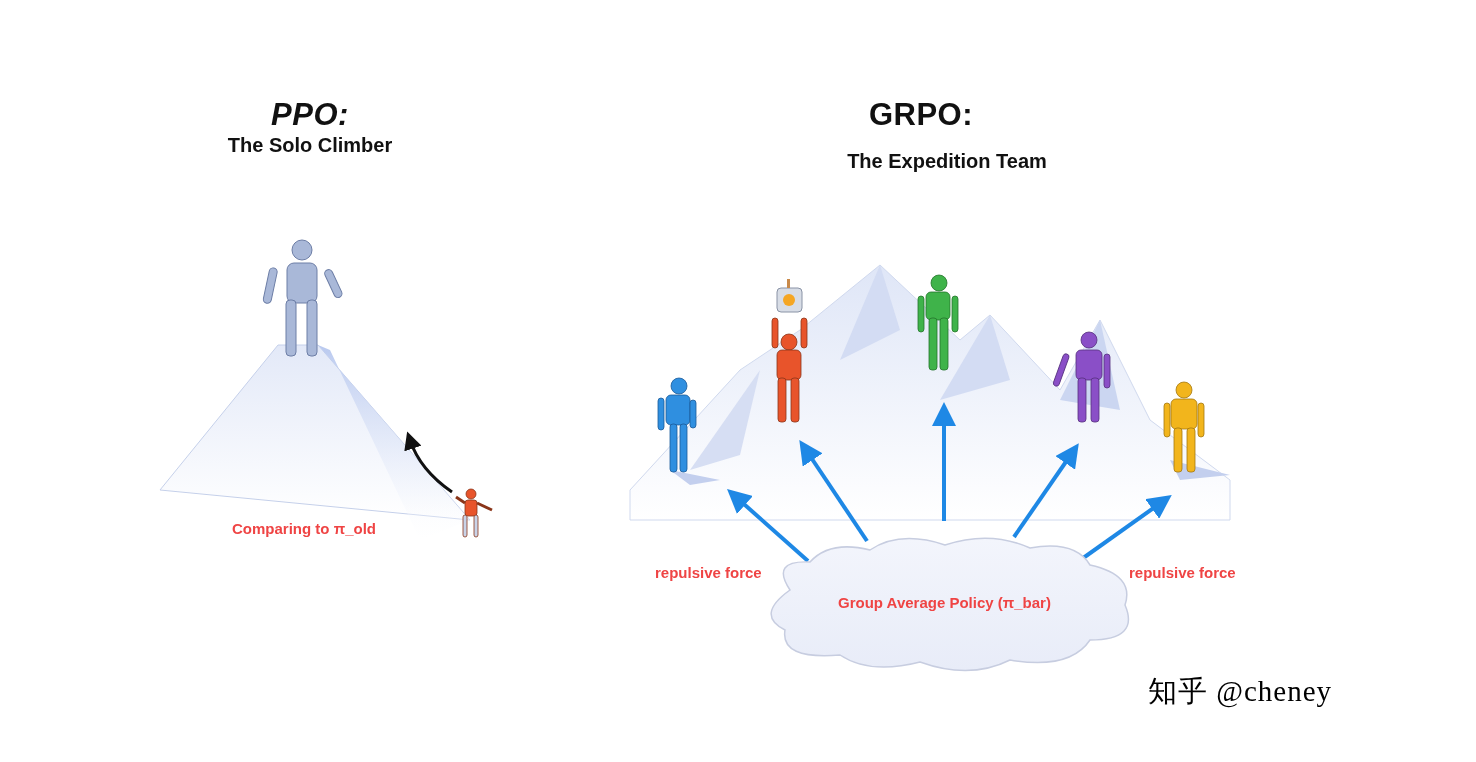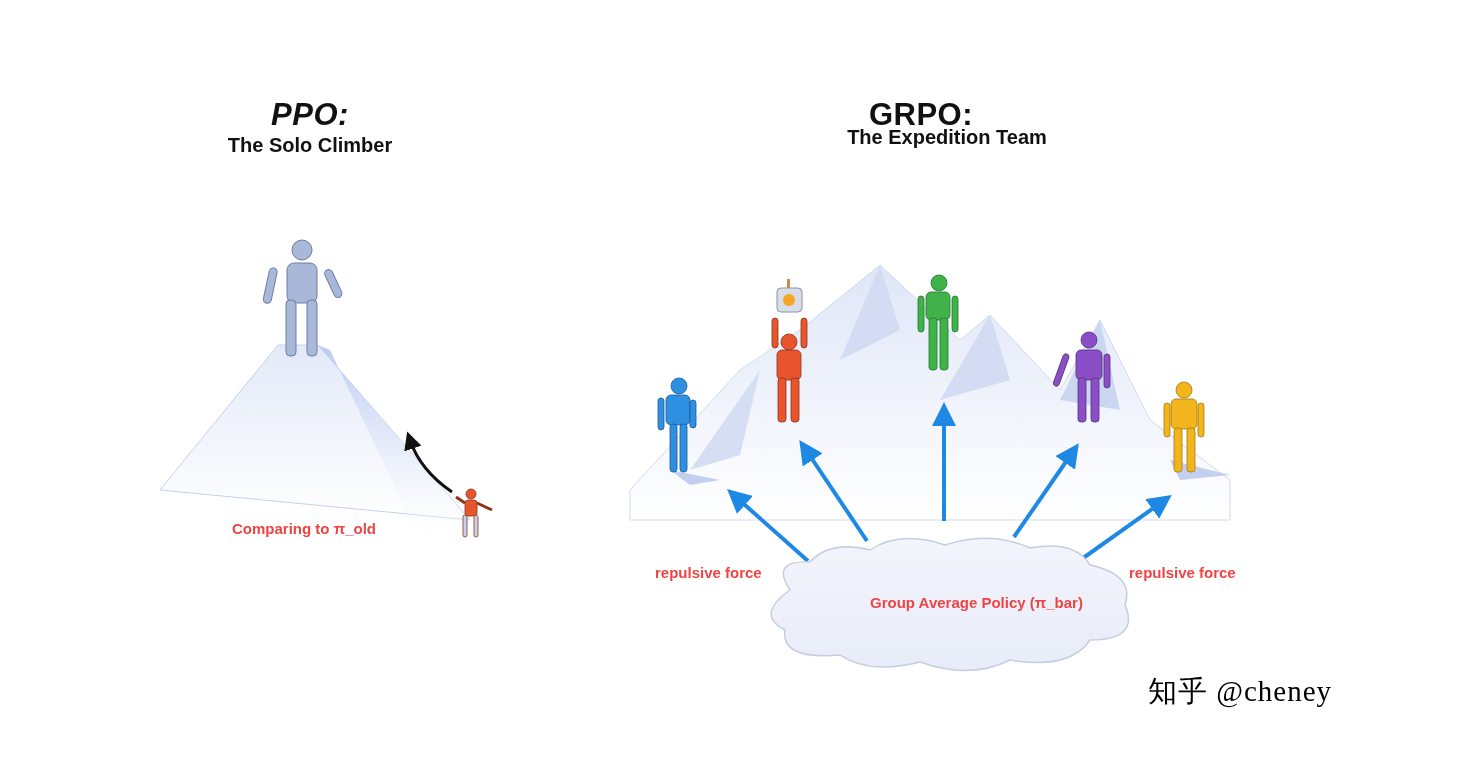--- a/index.html
+++ b/index.html
@@ -129,19 +129,19 @@
   </g>
 
   <path d="M790,590 Q770,560 810,562 Q830,540 870,550 Q900,530 945,545 Q990,530 1030,548 Q1075,540 1090,565 Q1135,575 1125,605 Q1140,640 1090,640 Q1070,670 1010,660 Q970,680 920,662 Q870,675 840,655 Q780,660 785,630 Q755,615 790,590 Z" fill="url(#cloudG)" stroke="#c7cde0" stroke-width="1.5"></path>
 </svg>
 
 <div class="abs title-main" style="left:210px; top:97px; width:200px;font-style:italic;">PPO:</div>
 <div class="abs title-sub" style="left:190px; top:134px; width:240px;">The Solo Climber</div>
 <div class="abs label" style="left:232px; top:520px;">Comparing to π_old</div>
 
 <div class="abs title-main" style="left:821px; top:97px; width:200px;">GRPO:</div>
-<div class="abs title-sub" style="left:817px; top:126px; width:260px;">The Expedition Team</div>
+<div class="abs title-sub" style="left:817px; top:150px; width:260px;">The Expedition Team</div>
 
 <div class="abs label" style="left:655px; top:564px;">repulsive force</div>
 <div class="abs label" style="left:1129px; top:564px;">repulsive force</div>
-<div class="abs label" style="left:838px; top:594px; font-size:15px;margin-left:32px;">Group Average Policy (π_bar)</div>
+<div class="abs label" style="left:838px; top:594px; font-size:15px;">Group Average Policy (π_bar)</div>
 
 <div class="abs watermark" style="left:1148px; top:672px;">知乎 @cheney</div>
 
 </body></html>

